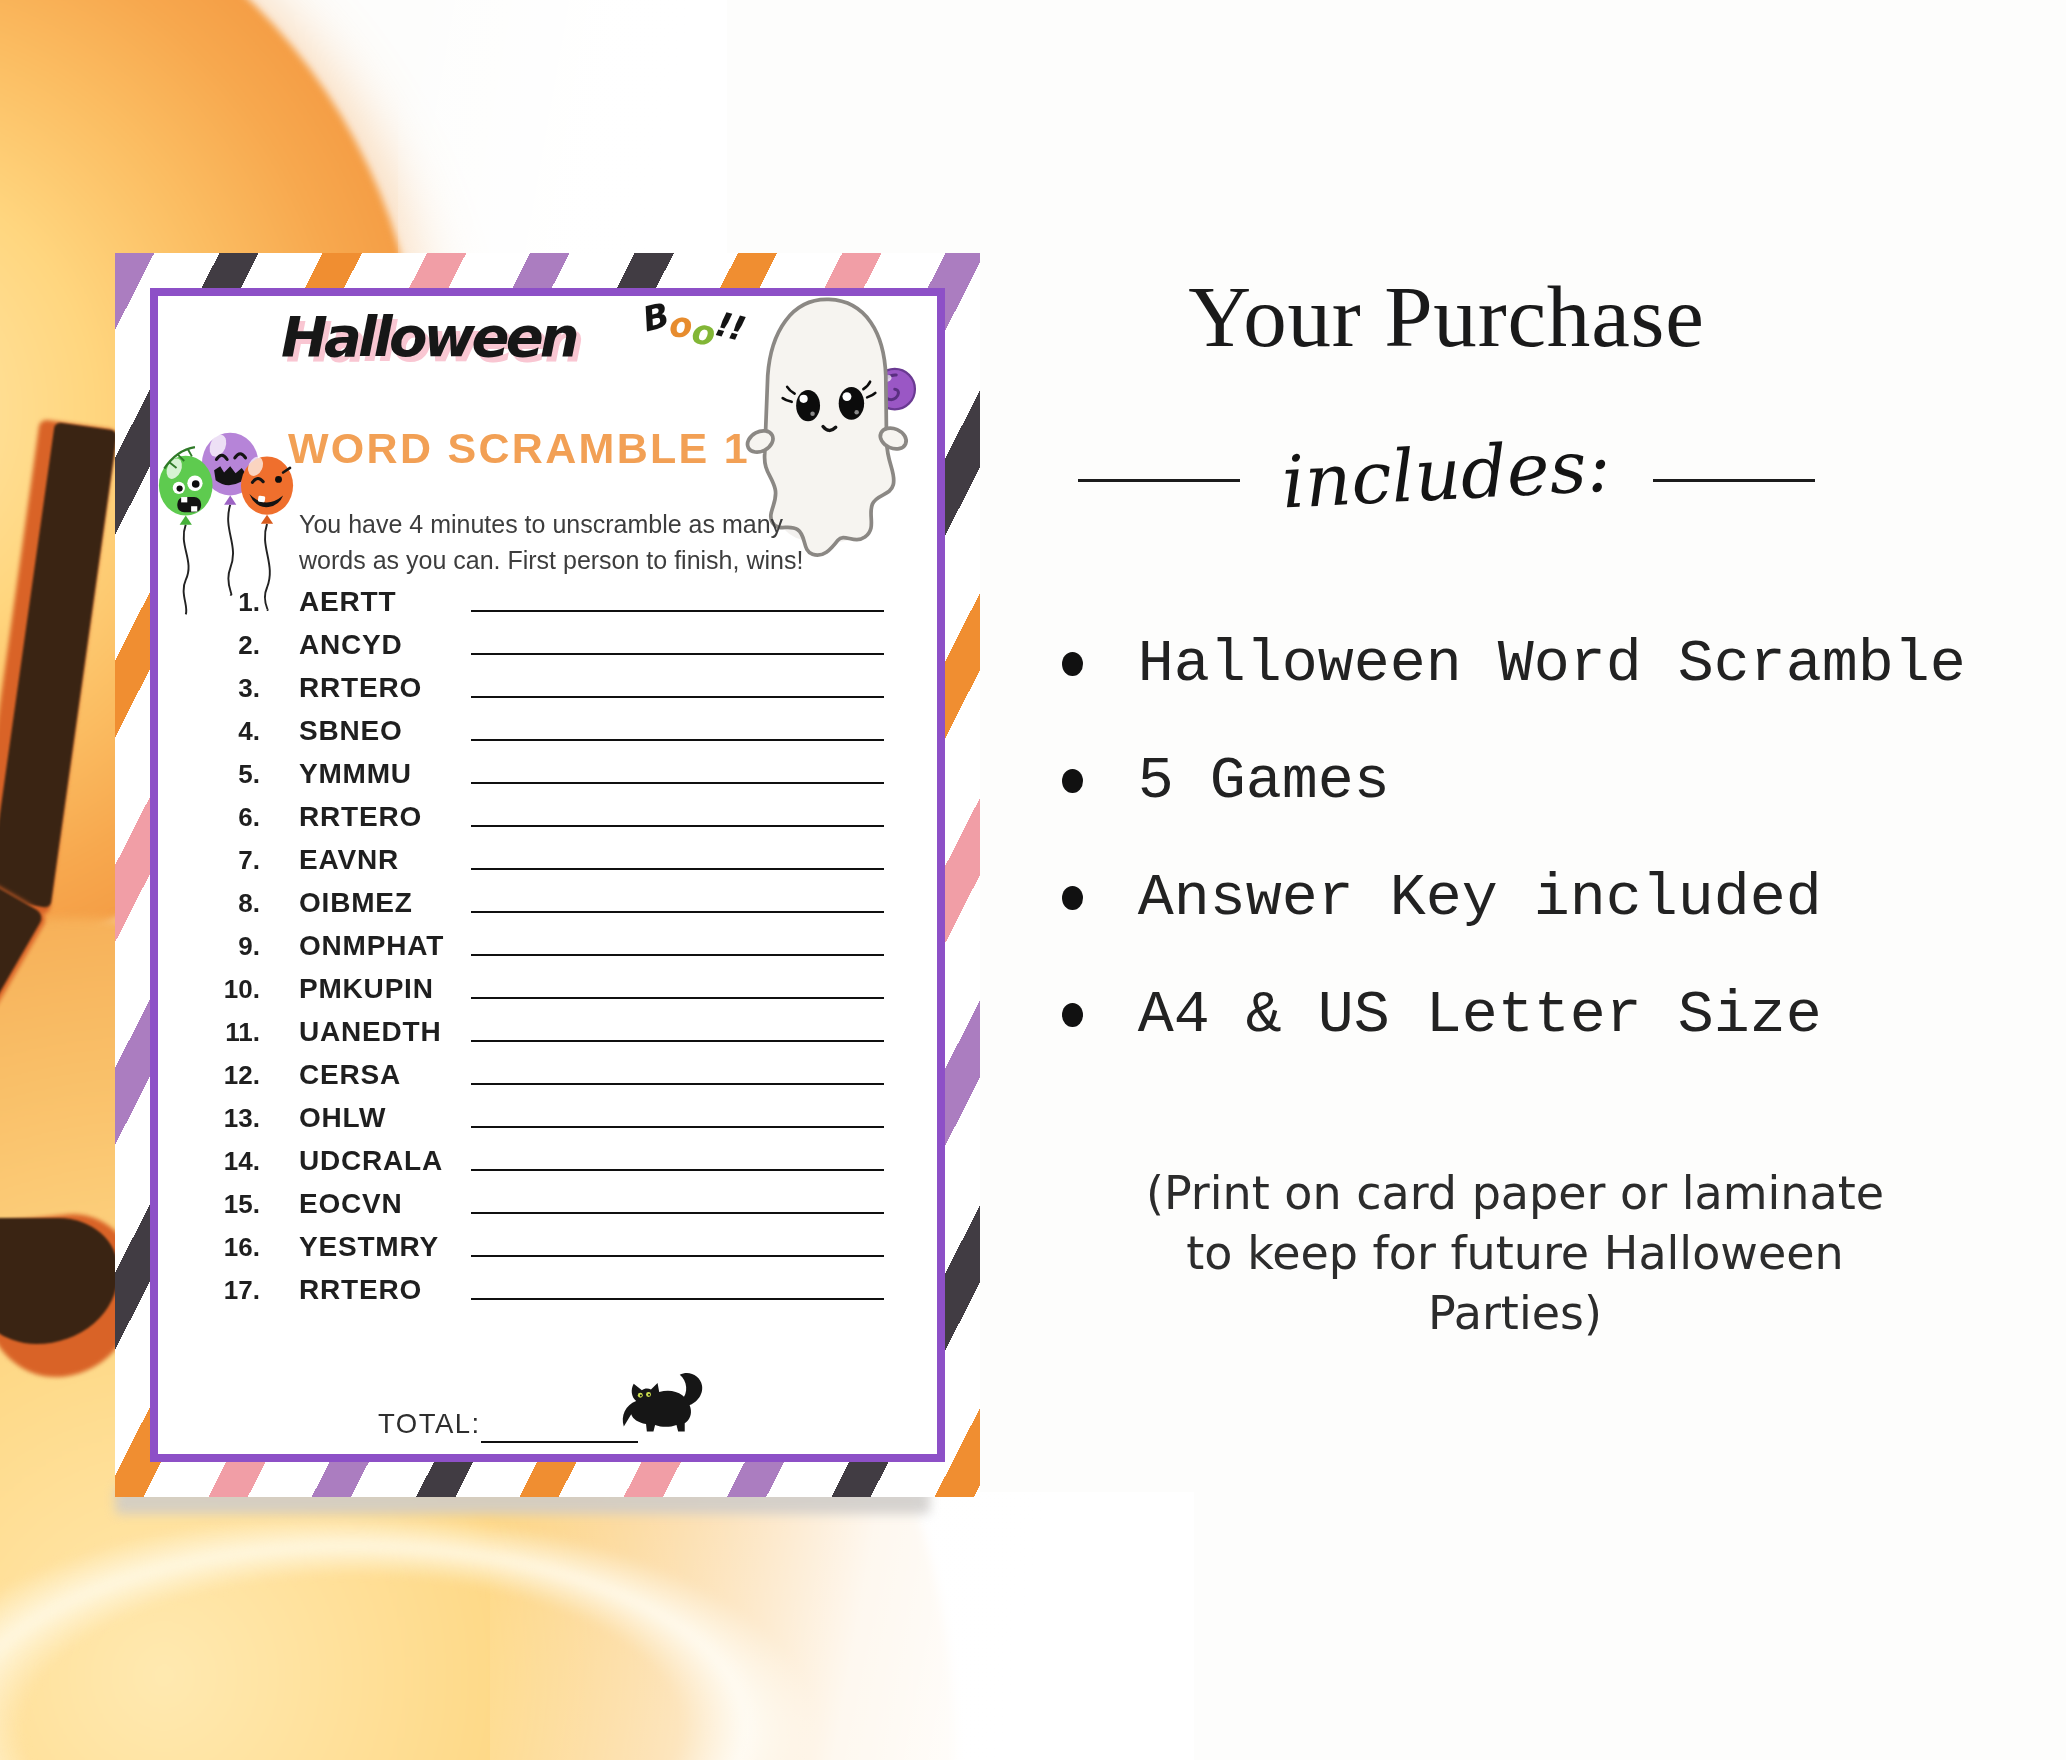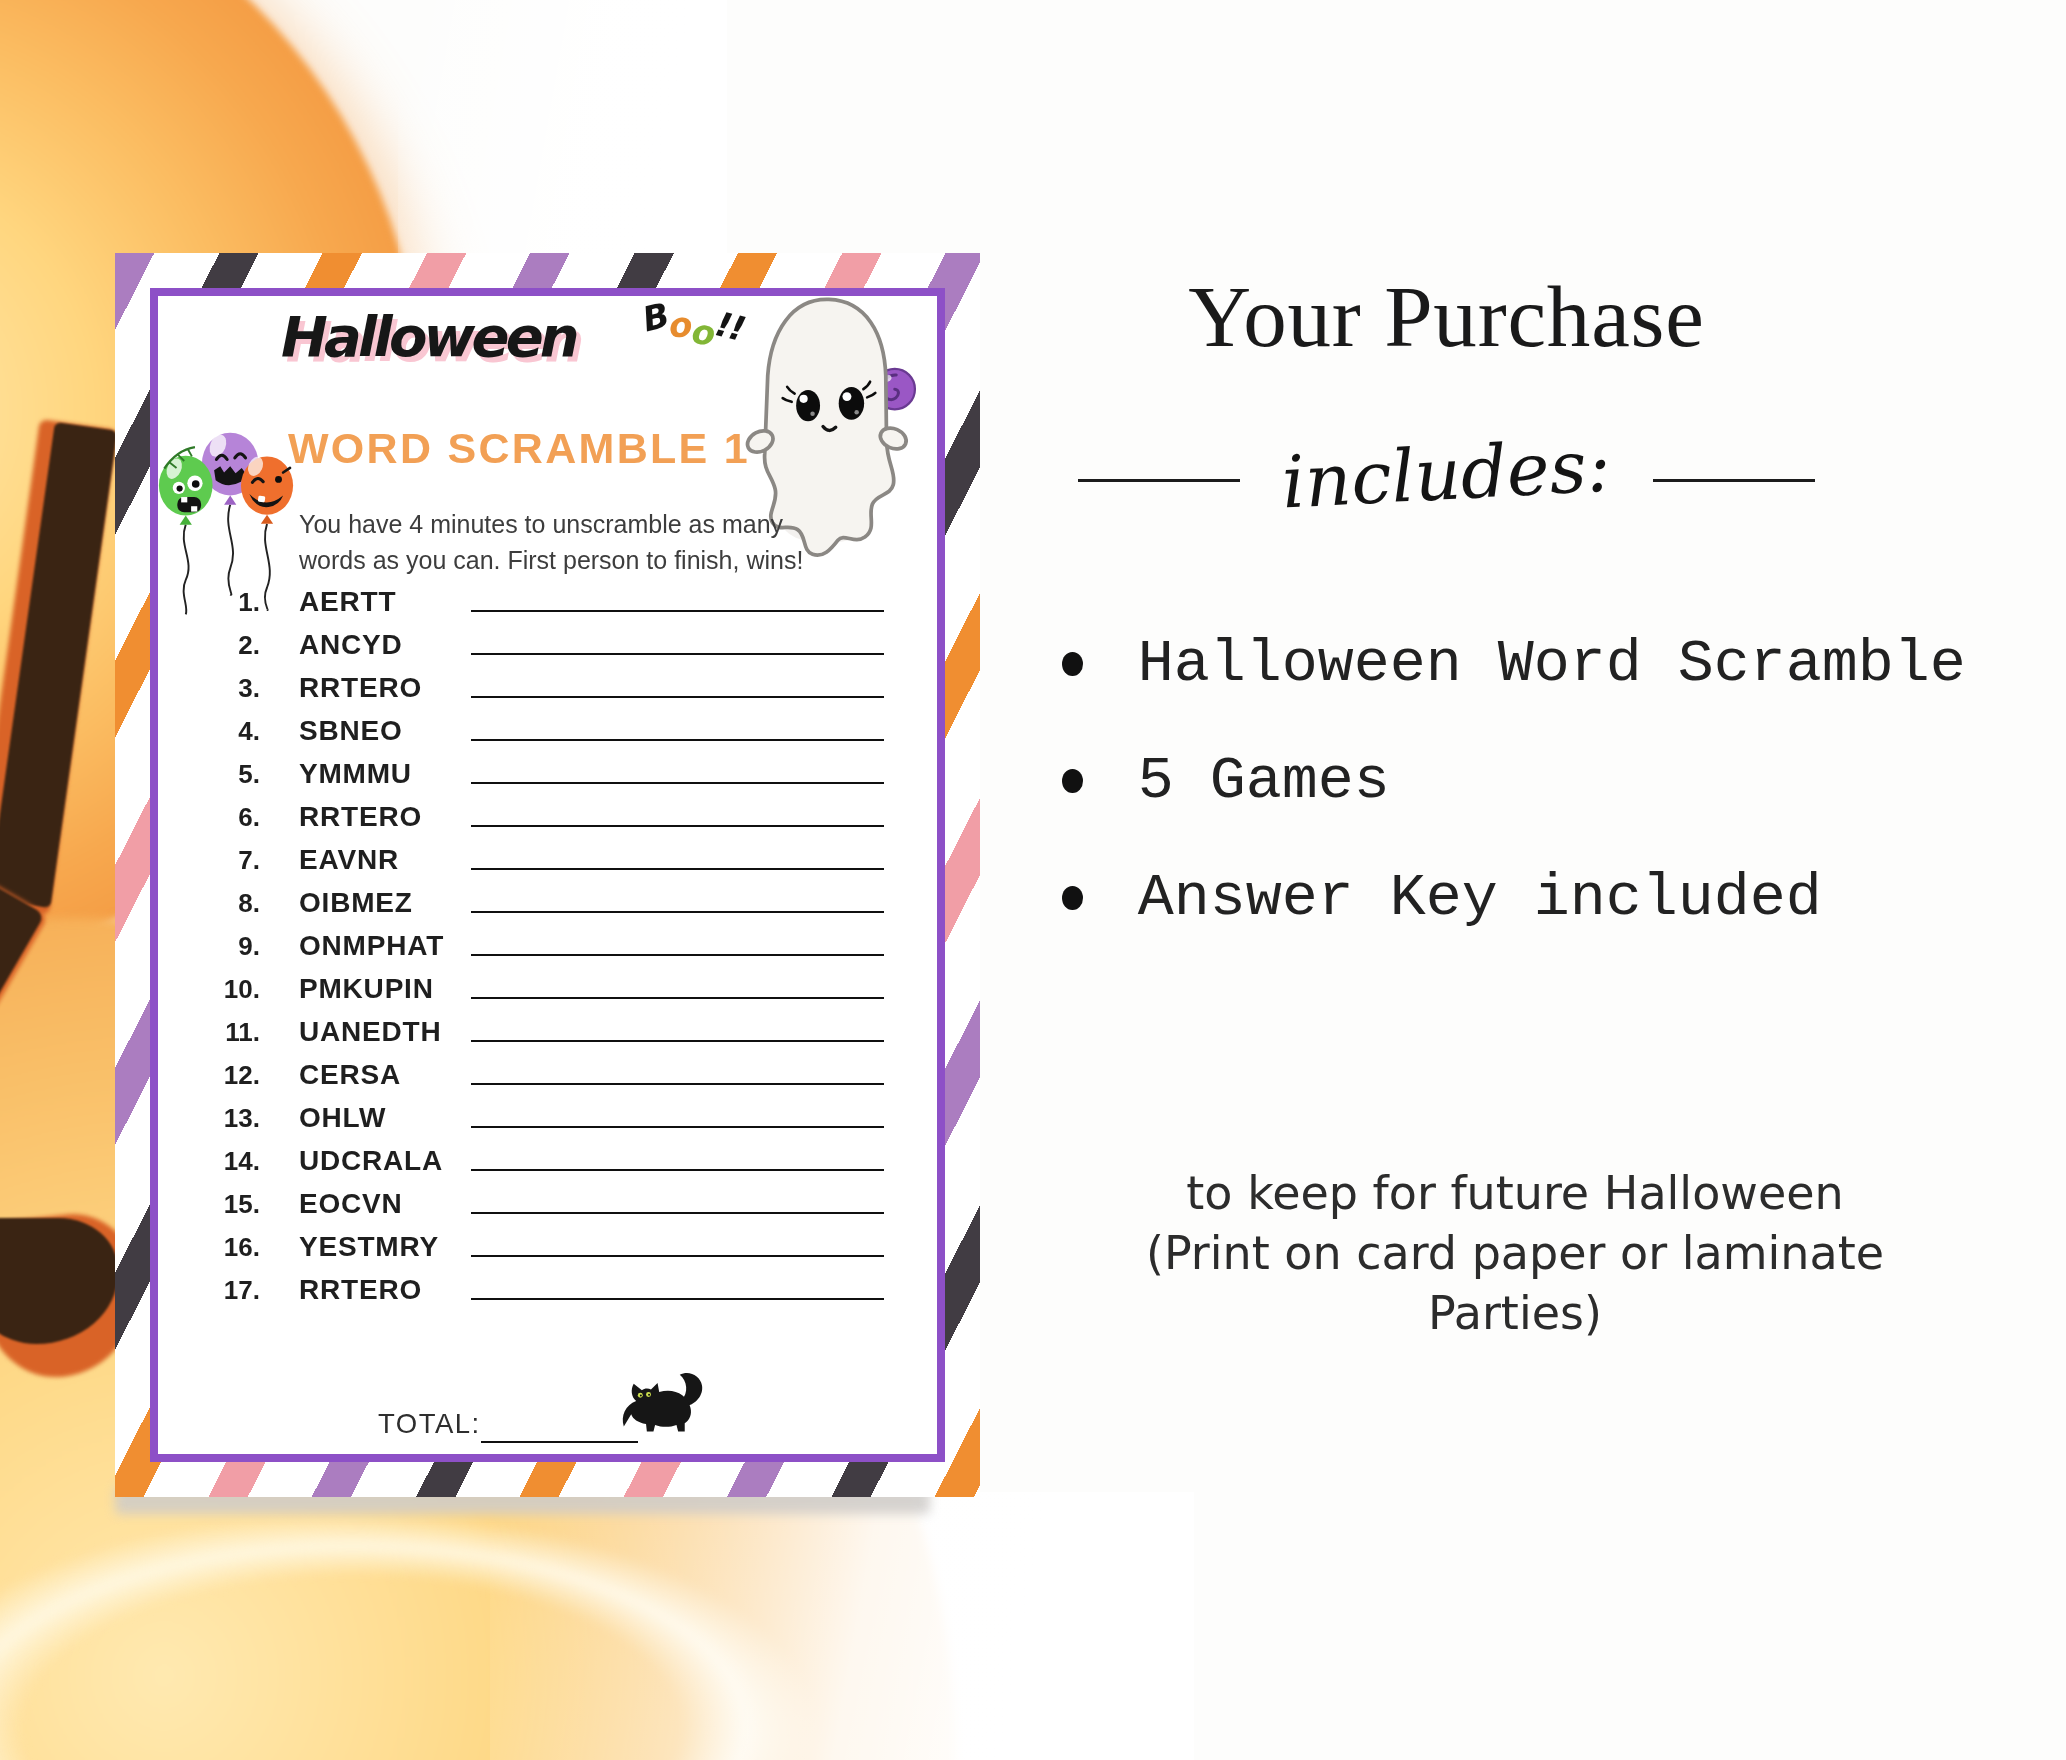--- a/index.html
+++ b/index.html
@@ -285,22 +285,26 @@
           <span>Halloween Word Scramble</span>
         </li>
         <li>
           <span class="dot"></span>
           <span>5 Games</span>
         </li>
         <li>
           <span class="dot"></span>
           <span>Answer Key included</span>
         </li>
+        <li>
+          <span class="dot"></span>
+          <span>A4 &amp; US Letter Size</span>
+        </li>
       </ul>
     <div class="note" id="note">
+        <div>(Print on card paper or laminate</div>
         <div>to keep for future Halloween</div>
-        <div>(Print on card paper or laminate</div>
         <div>Parties)</div>
       </div>
   </div>
 
 </div>
 
 
 </body></html>

